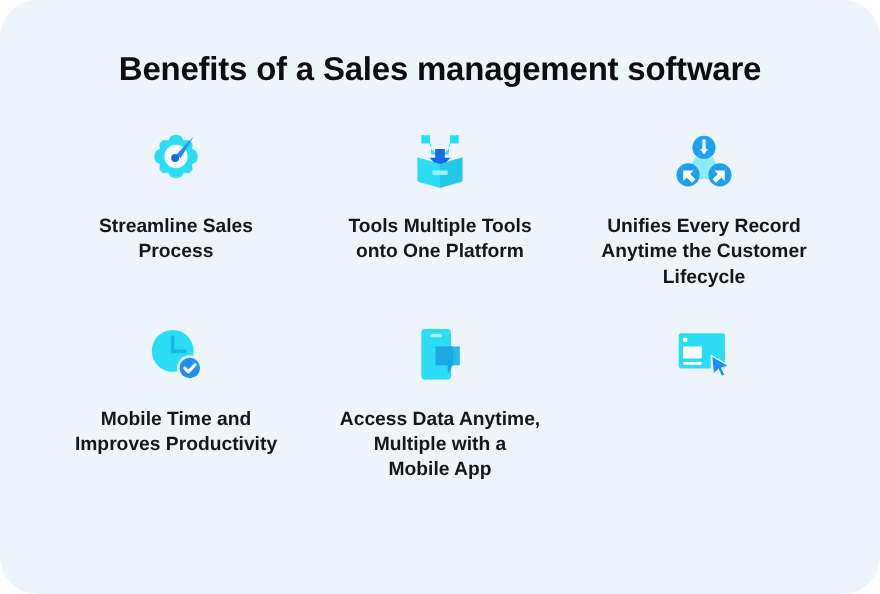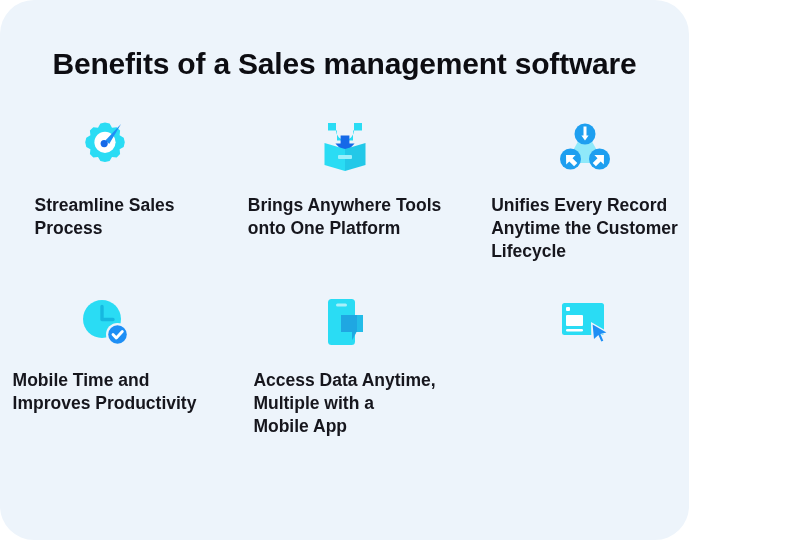--- a/index.html
+++ b/index.html
@@ -9,21 +9,21 @@
   }
   body {
     width: 800px;
     height: 540px;
     font-family: "Liberation Sans", sans-serif;
     overflow: hidden;
   }
   #card {
     position: absolute;
     left: 0; top: 0;
-    width: 689px;
+    width: 800px;
     height: 540px;
     box-sizing: border-box;
     background: #edf4fb;
     border-radius: 34px;
     display: flex;
     flex-direction: column;
     align-items: center;
   }
   #page-title {
     margin: 0;
@@ -58,21 +58,21 @@
     display: flex;
     align-items: center;
     justify-content: center;
   }
   .benefit-icon svg { display: block; }
   .benefit-label {
     margin-top: 16px;
     font-size: 17.5px;
     font-weight: bold;
     color: #16161d;
-    text-align: left;
+    text-align: center;
     line-height: 1.31;
     max-width: 215px;
     white-space: pre-line;
   }
 </style>
 </head>
 <body>
 
 <div id="card">
 
@@ -97,21 +97,21 @@
       <div class="benefit-icon">
         <svg width="56" height="56" viewBox="0 0 56 56">
           <path d="M11 4 h8 v7.5 a10 10 0 0 0 10 10 h-9 v-10 h-9z" fill="#2ADCF4"></path>
           <path d="M45 4 h-8 v7.5 a10 10 0 0 1 -10 10 h9 v-10 h9z" fill="#2ADCF4"></path>
           <path d="M23.6 16.5 h8.8 v8 h5.2 L28 34.5 L18.4 24.5 h5.2z" fill="#1569E8"></path>
           <path d="M7.5 24 L28 30 v22 L7.5 46z" fill="#2ADCF4"></path>
           <path d="M48.5 24 L28 30 v22 L48.5 46z" fill="#23C8E8"></path>
           <rect x="21" y="36" width="14" height="4" rx="1" fill="#9BEFFB"></rect>
         </svg>
       </div>
-      <div class="benefit-label">Brings Anywhere Tools
+      <div class="benefit-label">Tools Multiple Tools
 onto One Platform</div>
     </div>
 
     <div class="benefit">
       <div class="benefit-icon">
         <svg width="56" height="56" viewBox="0 0 56 56">
           <path d="M28 10 L47 44 H9z" fill="#8FE9FA"></path>
           <circle cx="28" cy="15" r="10.5" fill="#1E9FF0"></circle>
           <circle cx="13.5" cy="40" r="10.5" fill="#1E9FF0"></circle>
           <circle cx="42.5" cy="40" r="10.5" fill="#1E9FF0"></circle>

